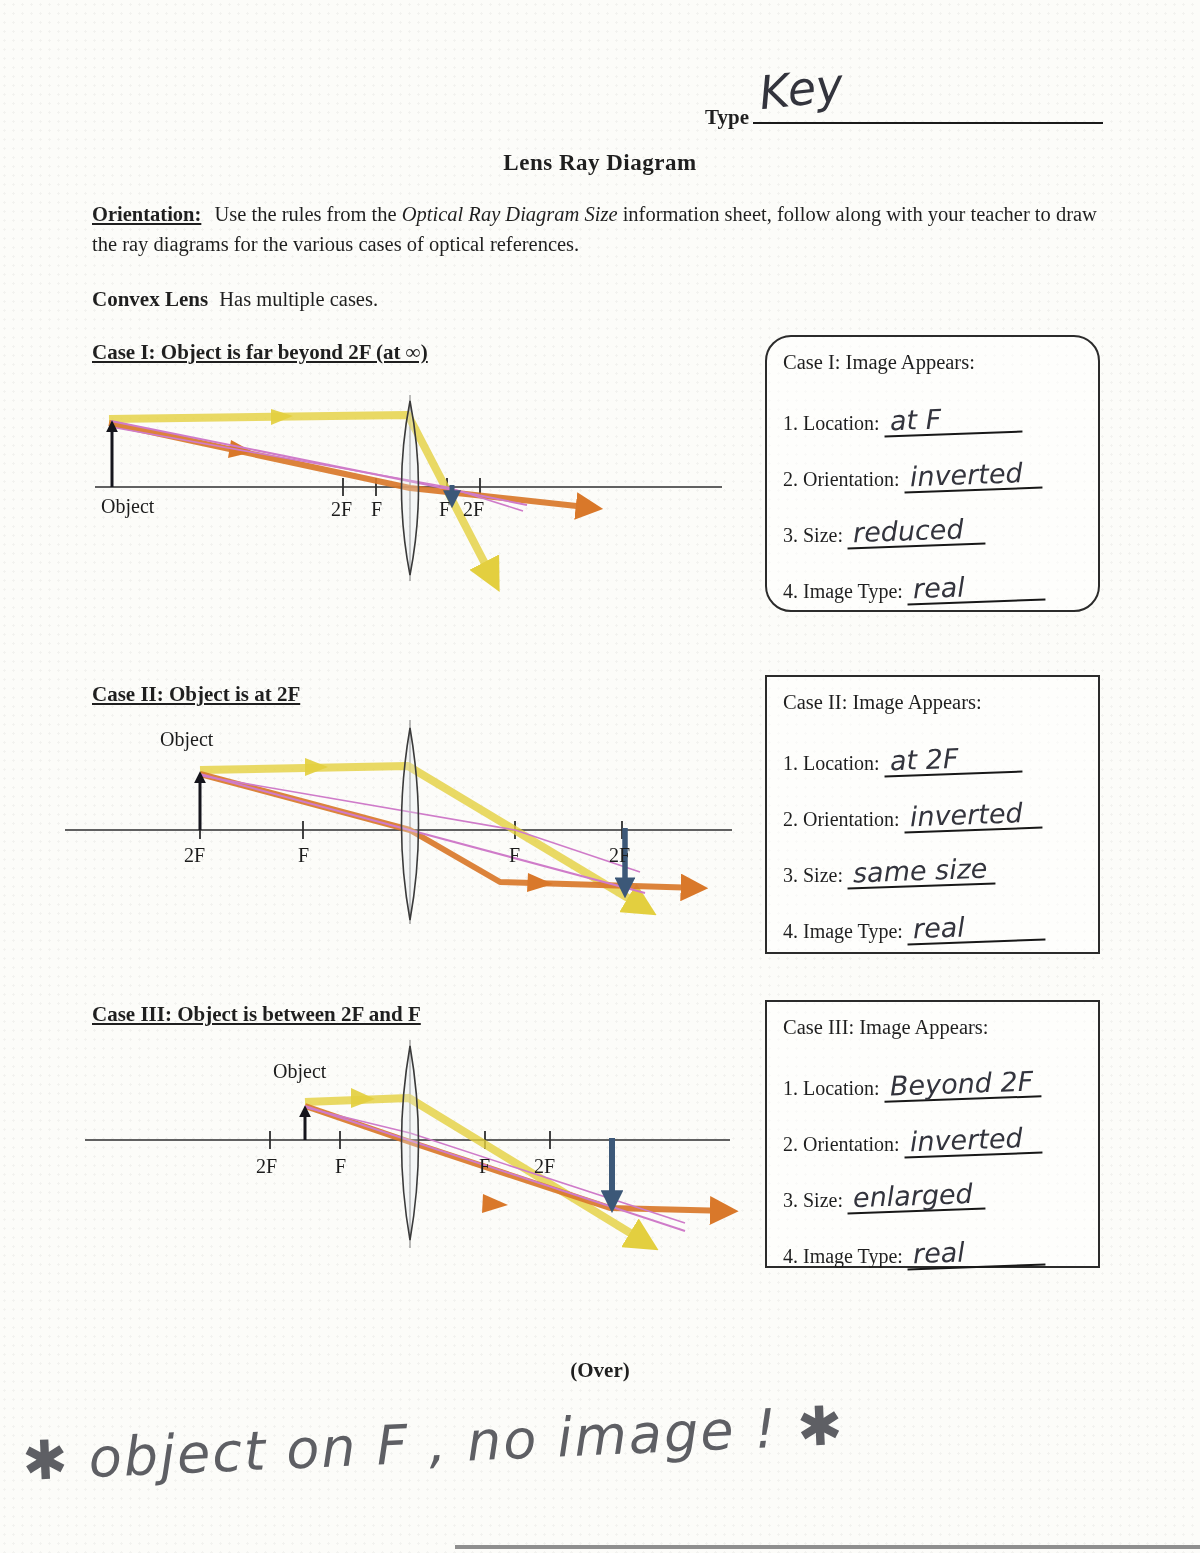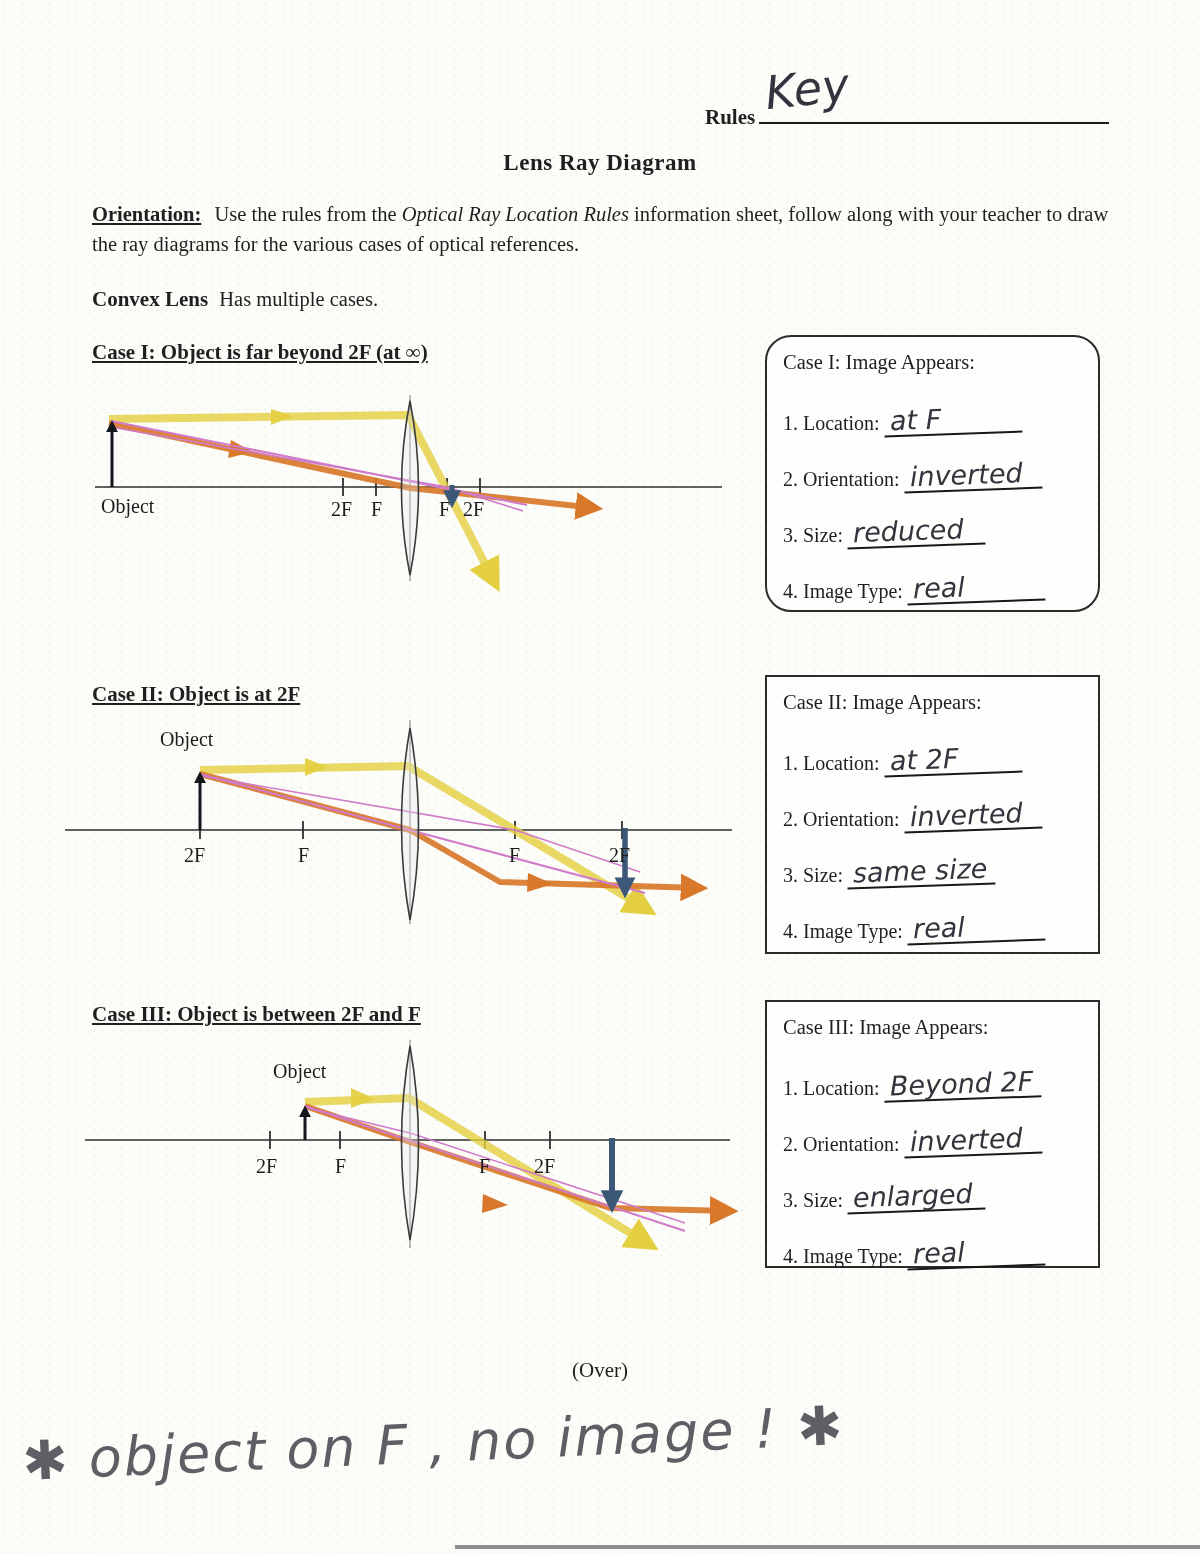--- a/index.html
+++ b/index.html
@@ -22,45 +22,45 @@
   .dir-label { font-weight:bold; text-decoration:underline; margin-right:8px; }
   .italic { font-style:italic; }
   .convex { font-size:20.5px;text-align:right; }
   .convex-label { font-weight:bold; font-size:21px; margin-right:6px; }
   .case-heading { font-size:21px; font-weight:bold; text-decoration:underline; }
   .answer-box { border:2px solid #2b2b2b; background:rgba(255,255,255,0.55); padding:14px 16px 6px 16px; width:335px; }
   .box-title { font-size:20.5px; margin-bottom:14px; }
   .ans-row { display:flex; align-items:flex-end; height:47px; margin-bottom:9px; }
   .ans-label { font-size:20px; white-space:nowrap; }
   .ans-value { border-bottom:2px solid #181818; min-width:138px; font-size:27px; line-height:0.95; padding:0 8px 1px 6px; margin-left:4px; transform:rotate(-2deg); white-space:nowrap; }
-  .over { width:100%; text-align:center; font-weight:normal; font-size:21px; }
+  .over { width:100%; text-align:center; font-weight:bold; font-size:21px; }
   .bottom-note { font-size:54px; color:#5e5f64; transform:rotate(-2.5deg); letter-spacing:2px; white-space:nowrap; }
   .svg-label { font-family:"Liberation Serif", serif; font-size:20px; fill:#1c1c1c; }
   .scan-line { background:#8f8f8f; }
 </style>
 </head>
 <body>
 
 <div class="page">
 
   <div class="abs name-row" style="left:705px; top:98px;">
-    <span class="name-label">Rules</span>
+    <span class="name-label">Type</span>
     <span class="name-line">
       <span class="hand name-value">Key</span>
     </span>
   </div>
 
   <div class="abs" style="left:0; top:150px; width:100%; text-align:center;">
     <span class="title">Lens Ray Diagram</span>
   </div>
 
   <p class="abs directions" style="left:92px; top:200px;">
     <span class="dir-label">Orientation:</span>
     <span>Use the rules from the</span>
-    <span class="italic">Optical Ray Location Rules</span>
+    <span class="italic">Optical Ray Diagram Size</span>
     <span>information sheet, follow along with your teacher to draw the ray diagrams for the various cases of optical references.</span>
   </p>
 
   <p class="abs convex" style="left:92px; top:287px;">
     <span class="convex-label">Convex Lens</span>
     <span>Has multiple cases.</span>
   </p>
 
   <h2 class="abs case-heading" style="left:92px; top:340px;">Case I: Object is far beyond 2F (at ∞)</h2>
 

